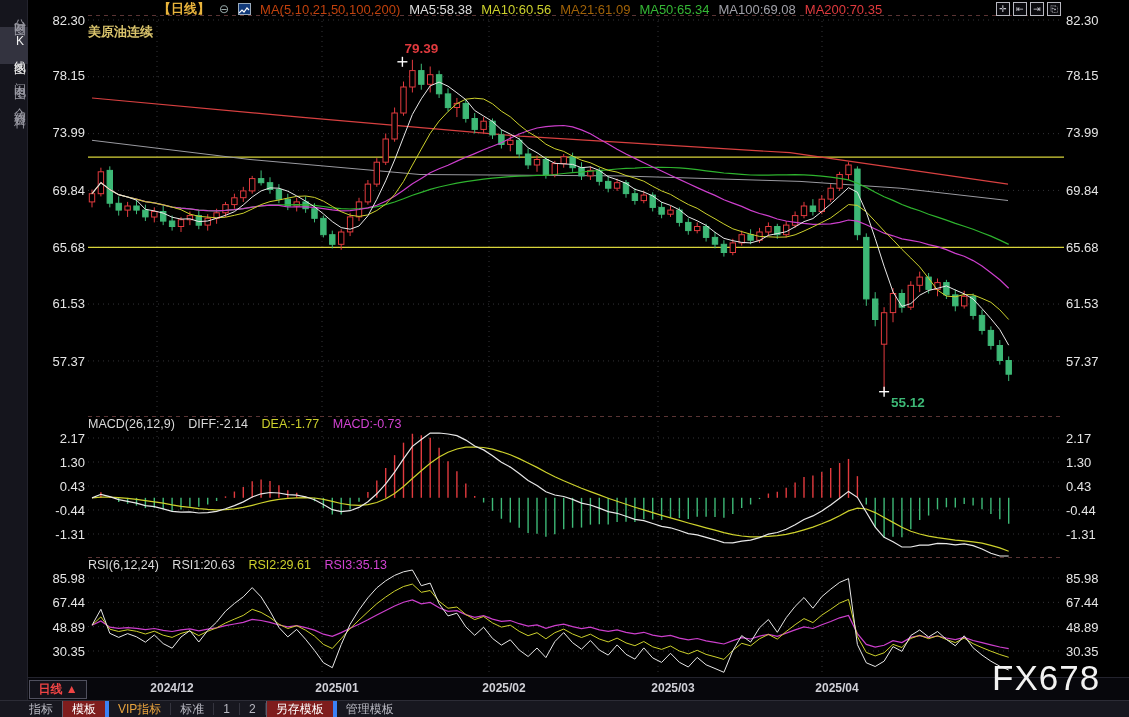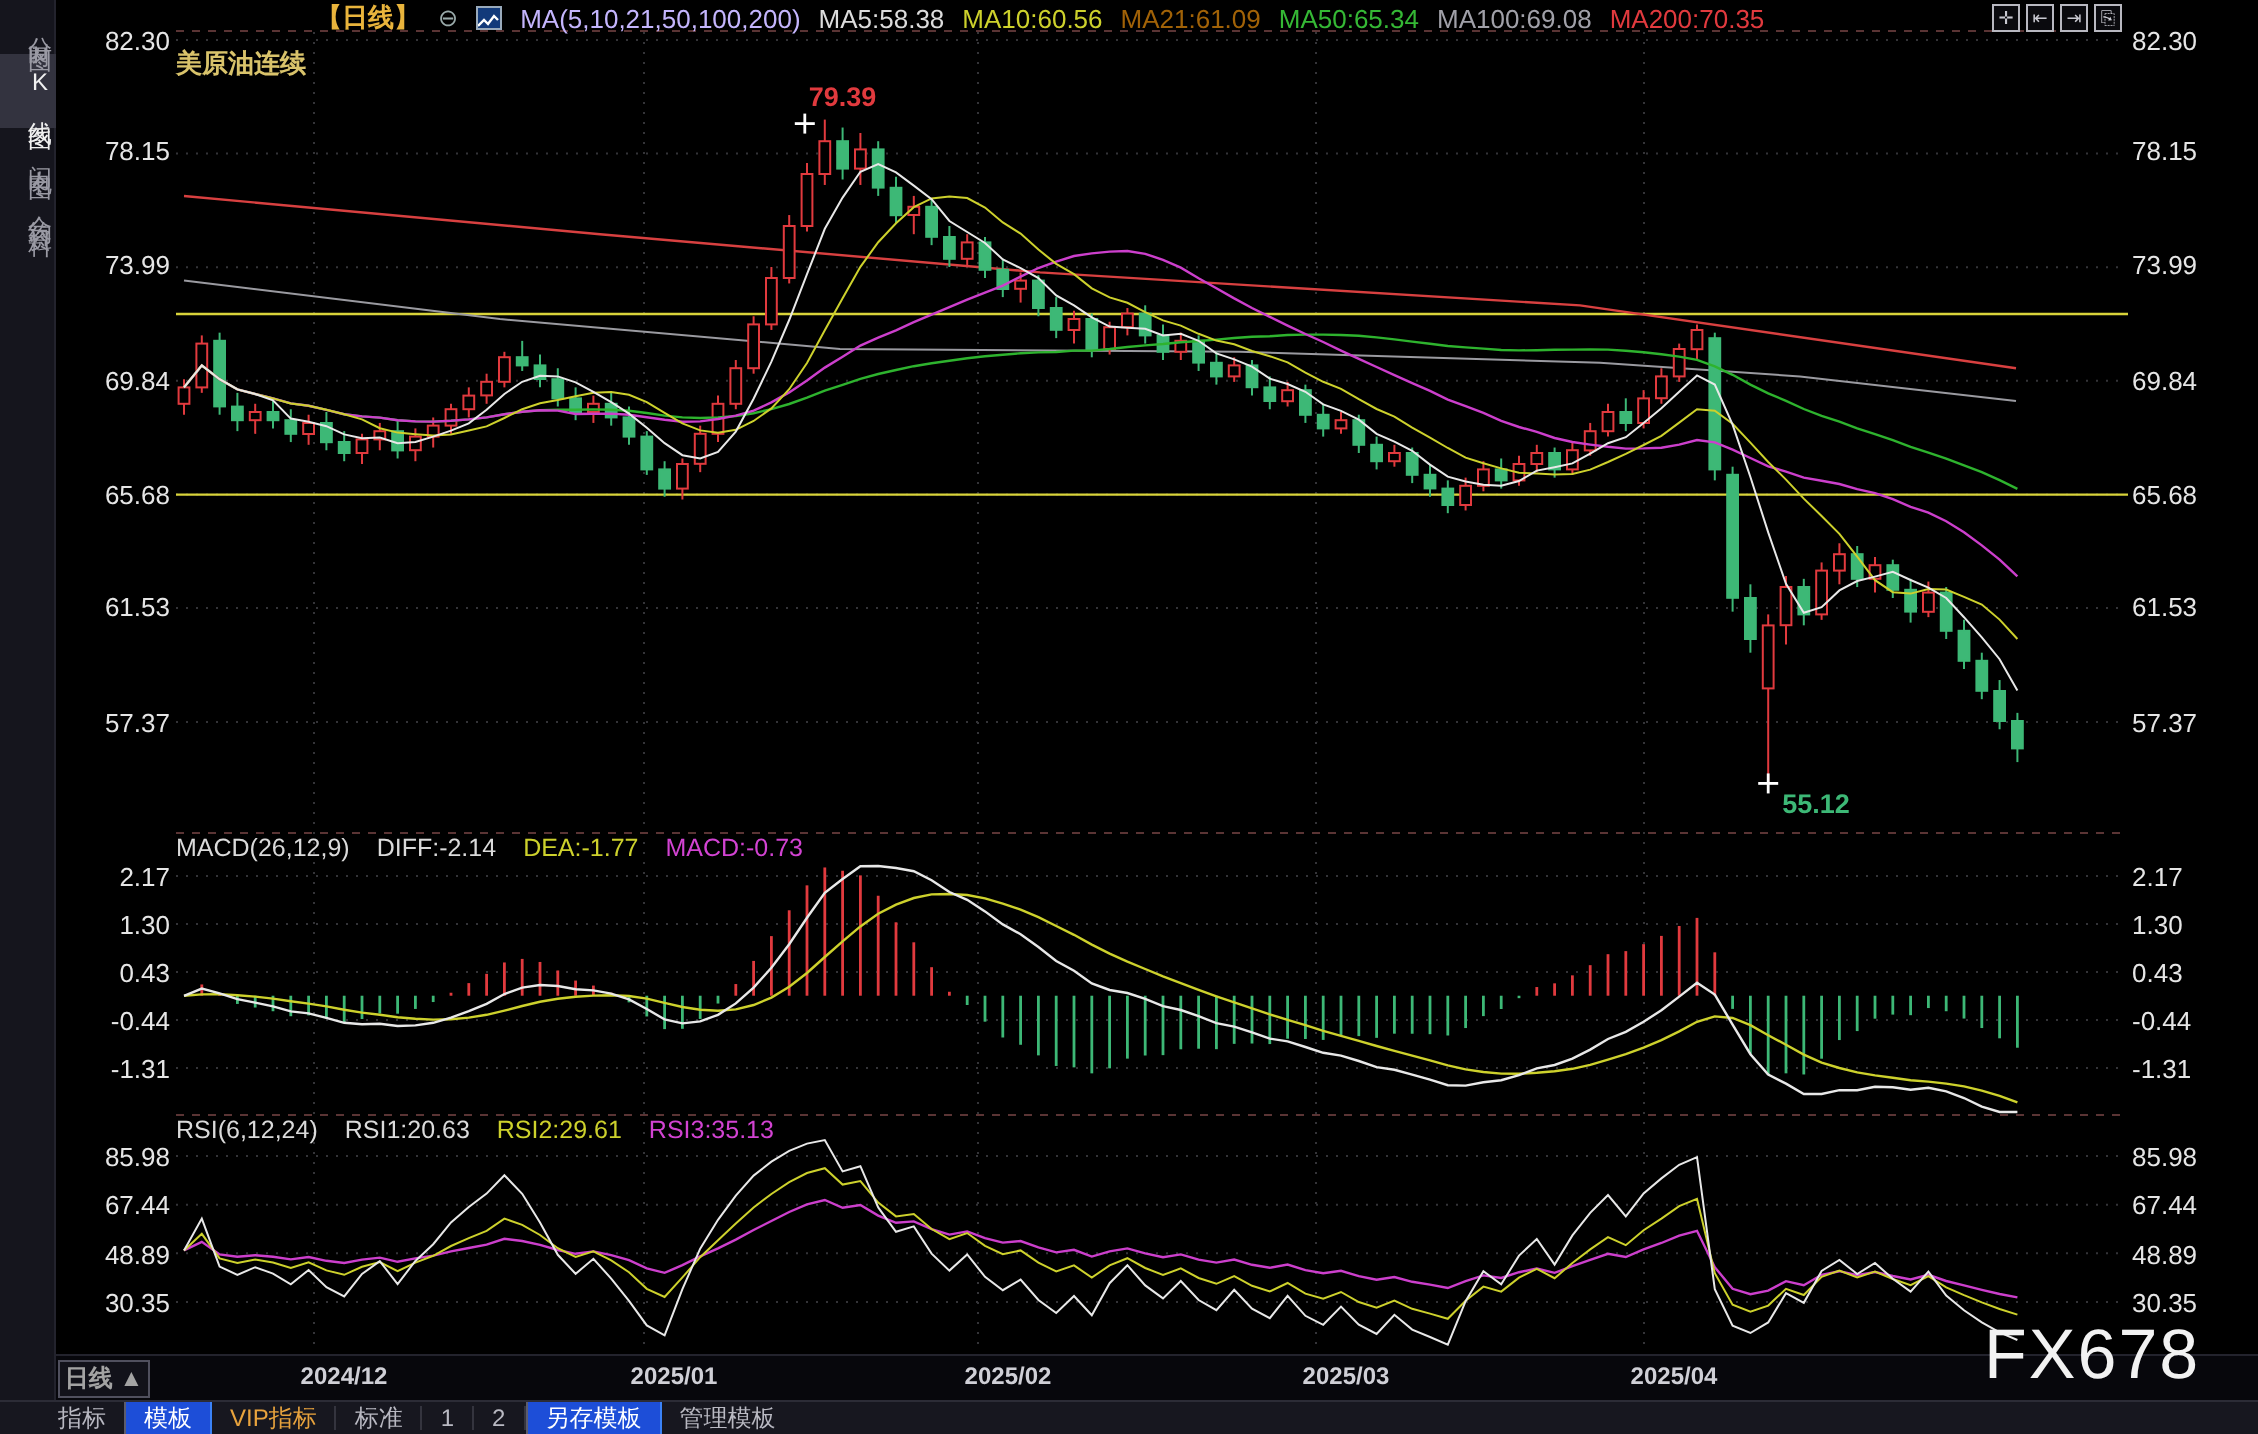--- a/index.html
+++ b/index.html
@@ -12,21 +12,21 @@
     color:#9a9aa4;font-size:12px;letter-spacing:3px;padding:7px 0;margin-top:2px;cursor:pointer;}
   .side-tab.active{background:#33333f;color:#f0f0f0;}
 
   
   #hdr{position:absolute;left:88px;top:1px;height:16px;z-index:5;font-size:13px;white-space:nowrap;display:flex;align-items:center;}
   #hdr span{margin-right:9px;}
   .c-title{color:#d9c36b;font-weight:bold;margin-top:45px;}
   .c-period{color:#e9b43c;font-weight:bold;margin-left:-4px;}
   .c-collapse{color:#9aa;font-size:12px;}
   .mini-chart-icon{display:inline-block;width:13px;height:12px;background:#123a7a;border:1px solid #9ab;position:relative;margin-right:6px;}
-  .c-ma0{color:#c4b5fd;text-align:center;} .c-ma5{color:#dcdcdc;} .c-ma10{color:#cdd12c;text-align:center;} .c-ma21{color:#a16207;}
+  .c-ma0{color:#c2410c;text-align:center;} .c-ma5{color:#dcdcdc;} .c-ma10{color:#cdd12c;text-align:center;} .c-ma21{color:#a16207;}
   .c-ma50{color:#35b835;} .c-ma100{color:#a0a0a8;} .c-ma200{color:#e13a3e;}
 
   
   #hdr-icons{position:absolute;left:996px;top:2px;display:flex;gap:3px;z-index:7;}
   .hicon{width:14px;height:14px;border:1px solid #b8b8c0;color:#c8c8d0;font-size:9px;line-height:12px;
     text-align:center;cursor:pointer;background:#0a0a0e;}
 
   
   .axl{position:absolute;font-size:13px;color:#e5e5e5;z-index:4;white-space:nowrap;}
   .axl-l{left:30px;width:55px;text-align:right;}
@@ -38,28 +38,28 @@
   .panel-hdr span{margin-right:10px;}
   .ph-white{color:#dadada;text-align:right;} .ph-yellow{color:#cdd12c;} .ph-magenta{color:#d243d2;}
 
   
   #chart-svg{position:absolute;left:0;top:0;z-index:2;}
 
   
 
   
   #time-axis{position:absolute;left:0;top:677px;width:1129px;height:23px;background:#07070c;border-top:1px solid #23232d;z-index:3;}
-  #period-box{position:absolute;left:29px;top:2px;width:46px;height:19px;border:1px solid #50505e;background:#12121a;
-    color:#a3a3a3;font-size:12px;font-weight:bold;text-align:center;line-height:17px;cursor:pointer;}
+  #period-box{position:absolute;left:29px;top:2px;width:58px;height:19px;border:1px solid #50505e;background:#12121a;
+    color:#ef4444;font-size:12px;font-weight:bold;text-align:center;line-height:17px;cursor:pointer;}
 
   
   #toolbar{position:absolute;left:0;top:700px;width:1129px;height:17px;background:#17171f;border-top:1px solid #2c2c36;
     display:flex;align-items:stretch;z-index:7;font-size:12px;padding-left:20px;}
   .tb-item{color:#b9b9c2;line-height:16px;padding:0 9px;cursor:pointer;white-space:nowrap;}
-  .tb-item.raised{background:#1d4ed8;color:#fff;border-left:1px solid #5c5c6c;border-right:1px solid #3b82f6;}
+  .tb-item.raised{background:#7f1d1d;color:#fff;border-left:1px solid #5c5c6c;border-right:4px solid #3b82f6;}
   .tb-item.vip{color:#e8a33d;}
   .tb-sep{width:1px;background:#34343e;margin:2px 0;}
 
   
   #watermark{position:absolute;left:992px;top:658px;width:130px;color:#f2f2f2;font-size:35px;z-index:8;
     letter-spacing:1px;font-weight:400;}
 </style>
 </head>
 <body>
 

